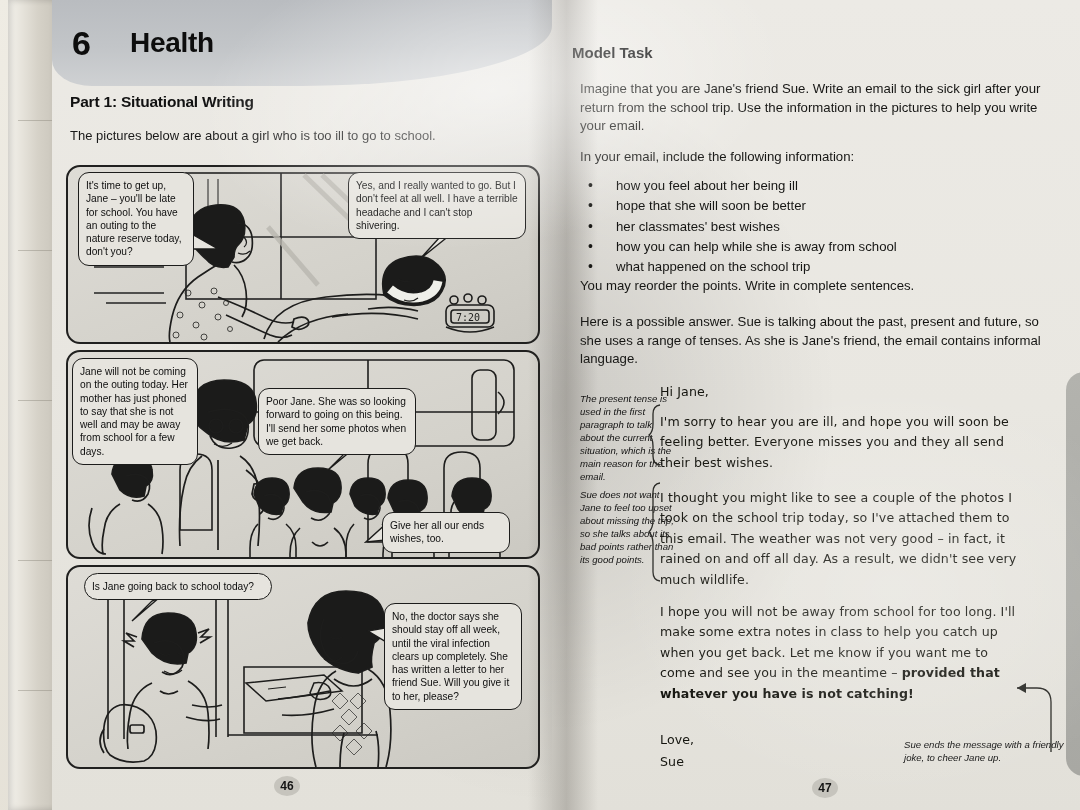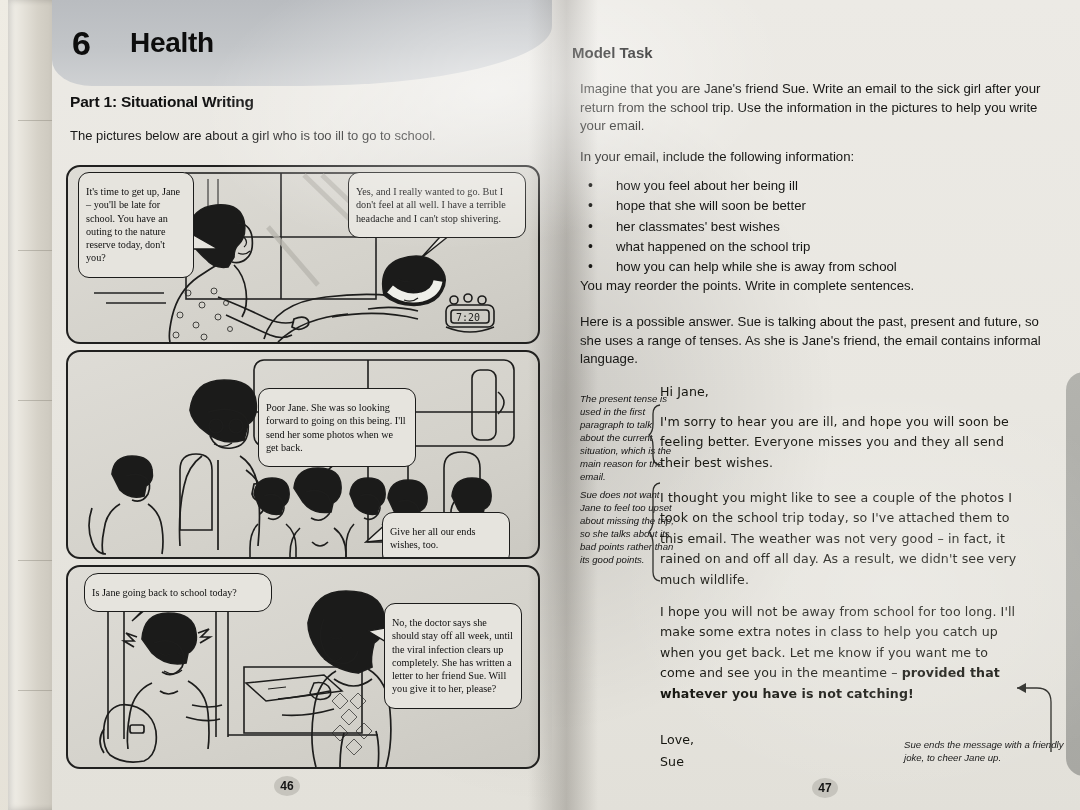--- a/index.html
+++ b/index.html
@@ -99,23 +99,23 @@
     overflow:hidden;
   }
   #panel1{top:165px;width:470px;height:175px;}
   #panel2{top:350px;width:470px;height:205px;}
   #panel3{top:565px;width:470px;height:200px;}
 
   
   .bubble{
     position:absolute;border:1.6px solid #1c1c1b;border-radius:11px;
     background:#e6e4de;
-    font-family:Liberation Serif, serif;
+    font-family:Liberation Sans, sans-serif;
     font-size:10.2px;line-height:1.30;color:#0e0e0e;
-    padding:12px 7px;z-index:4;
+    padding:6px 7px;z-index:4;
     box-sizing:border-box;
   }
   .tail{position:absolute;z-index:3;}
   .tail svg{display:block;}
 
   
   .scene{position:absolute;inset:0;z-index:1;}
   .scene svg{width:100%;height:100%;display:block;}
 
   
@@ -382,20 +382,23 @@
             <path d="M356 178 q10 9 10 24 v3"></path>
 
             <path d="M384 144 q2-18 20-18 q18 0 19 16 q1 11-7 15 l-2 9 q-16 3-24-9z" fill="#1b1b1a"></path>
             <path d="M386 150 q-6 10 0 18 q6 8 14 5"></path>
             <path d="M390 178 q-9 9-9 24 v3"></path>
             <path d="M420 176 q12 9 12 26 v3"></path>
           </g>
         </svg>
       </div>
 
+      <div class="bubble" style="left:4px;top:6px;width:126px;">
+        <span>Jane will not be coming on the outing today. Her mother has just phoned to say that she is not well and may be away from school for a few days.</span>
+      </div>
 
       <div class="bubble" style="left:190px;top:36px;width:158px;">
         <span>Poor Jane. She was so looking forward to going on this being. I'll send her some photos when we get back.</span>
       </div>
       <div class="tail" style="left:258px;top:96px;">
         <svg width="30" height="26">
             <path d="M26 2 L2 22 L20 4 Z" fill="#e6e4de" stroke="#1c1c1b" stroke-width="1.4"></path>
           </svg>
       </div>
 
@@ -507,22 +510,22 @@
   <div class="rp model-head" style="top:44px">Model Task</div>
 
   <div class="rp para" id="p-intro" style="left:528px">Imagine that you are Jane's friend Sue. Write an email to the sick girl after your return from the school trip. Use the information in the pictures to help you write your email.</div>
 
   <div class="rp para" id="p-include" style="left:528px">In your email, include the following information:</div>
 
   <ul class="bullets">
     <li>how you feel about her being ill</li>
     <li>hope that she will soon be better</li>
     <li>her classmates' best wishes</li>
+    <li>how you can help while she is away from school</li>
     <li>what happened on the school trip</li>
-    <li>how you can help while she is away from school</li>
   </ul>
 
   <div class="rp para" id="p-reorder" style="left:528px">You may reorder the points. Write in complete sentences.</div>
 
   <div class="rp para" id="p-possible" style="left:528px">Here is a possible answer. Sue is talking about the past, present and future, so she uses a range of tenses. As she is Jane's friend, the email contains informal language.</div>
 
   <div class="email-text" id="e-hi">Hi Jane,</div>
   <div class="email-text" id="e-p1">I'm sorry to hear you are ill, and hope you will soon be feeling better. Everyone misses you and they all send their best wishes.</div>
   <div class="email-text" id="e-p2">I thought you might like to see a couple of the photos I took on the school trip today, so I've attached them to this email. The weather was not very good – in fact, it rained on and off all day. As a result, we didn't see very much wildlife.</div>
   <div class="email-text" id="e-p3"><span>I hope you will not be away from school for too long. I'll make some extra notes in class to help you catch up when you get back. Let me know if you want me to come and see you in the meantime – </span><span class="bold-join">provided that whatever you have is not catching!</span></div>

